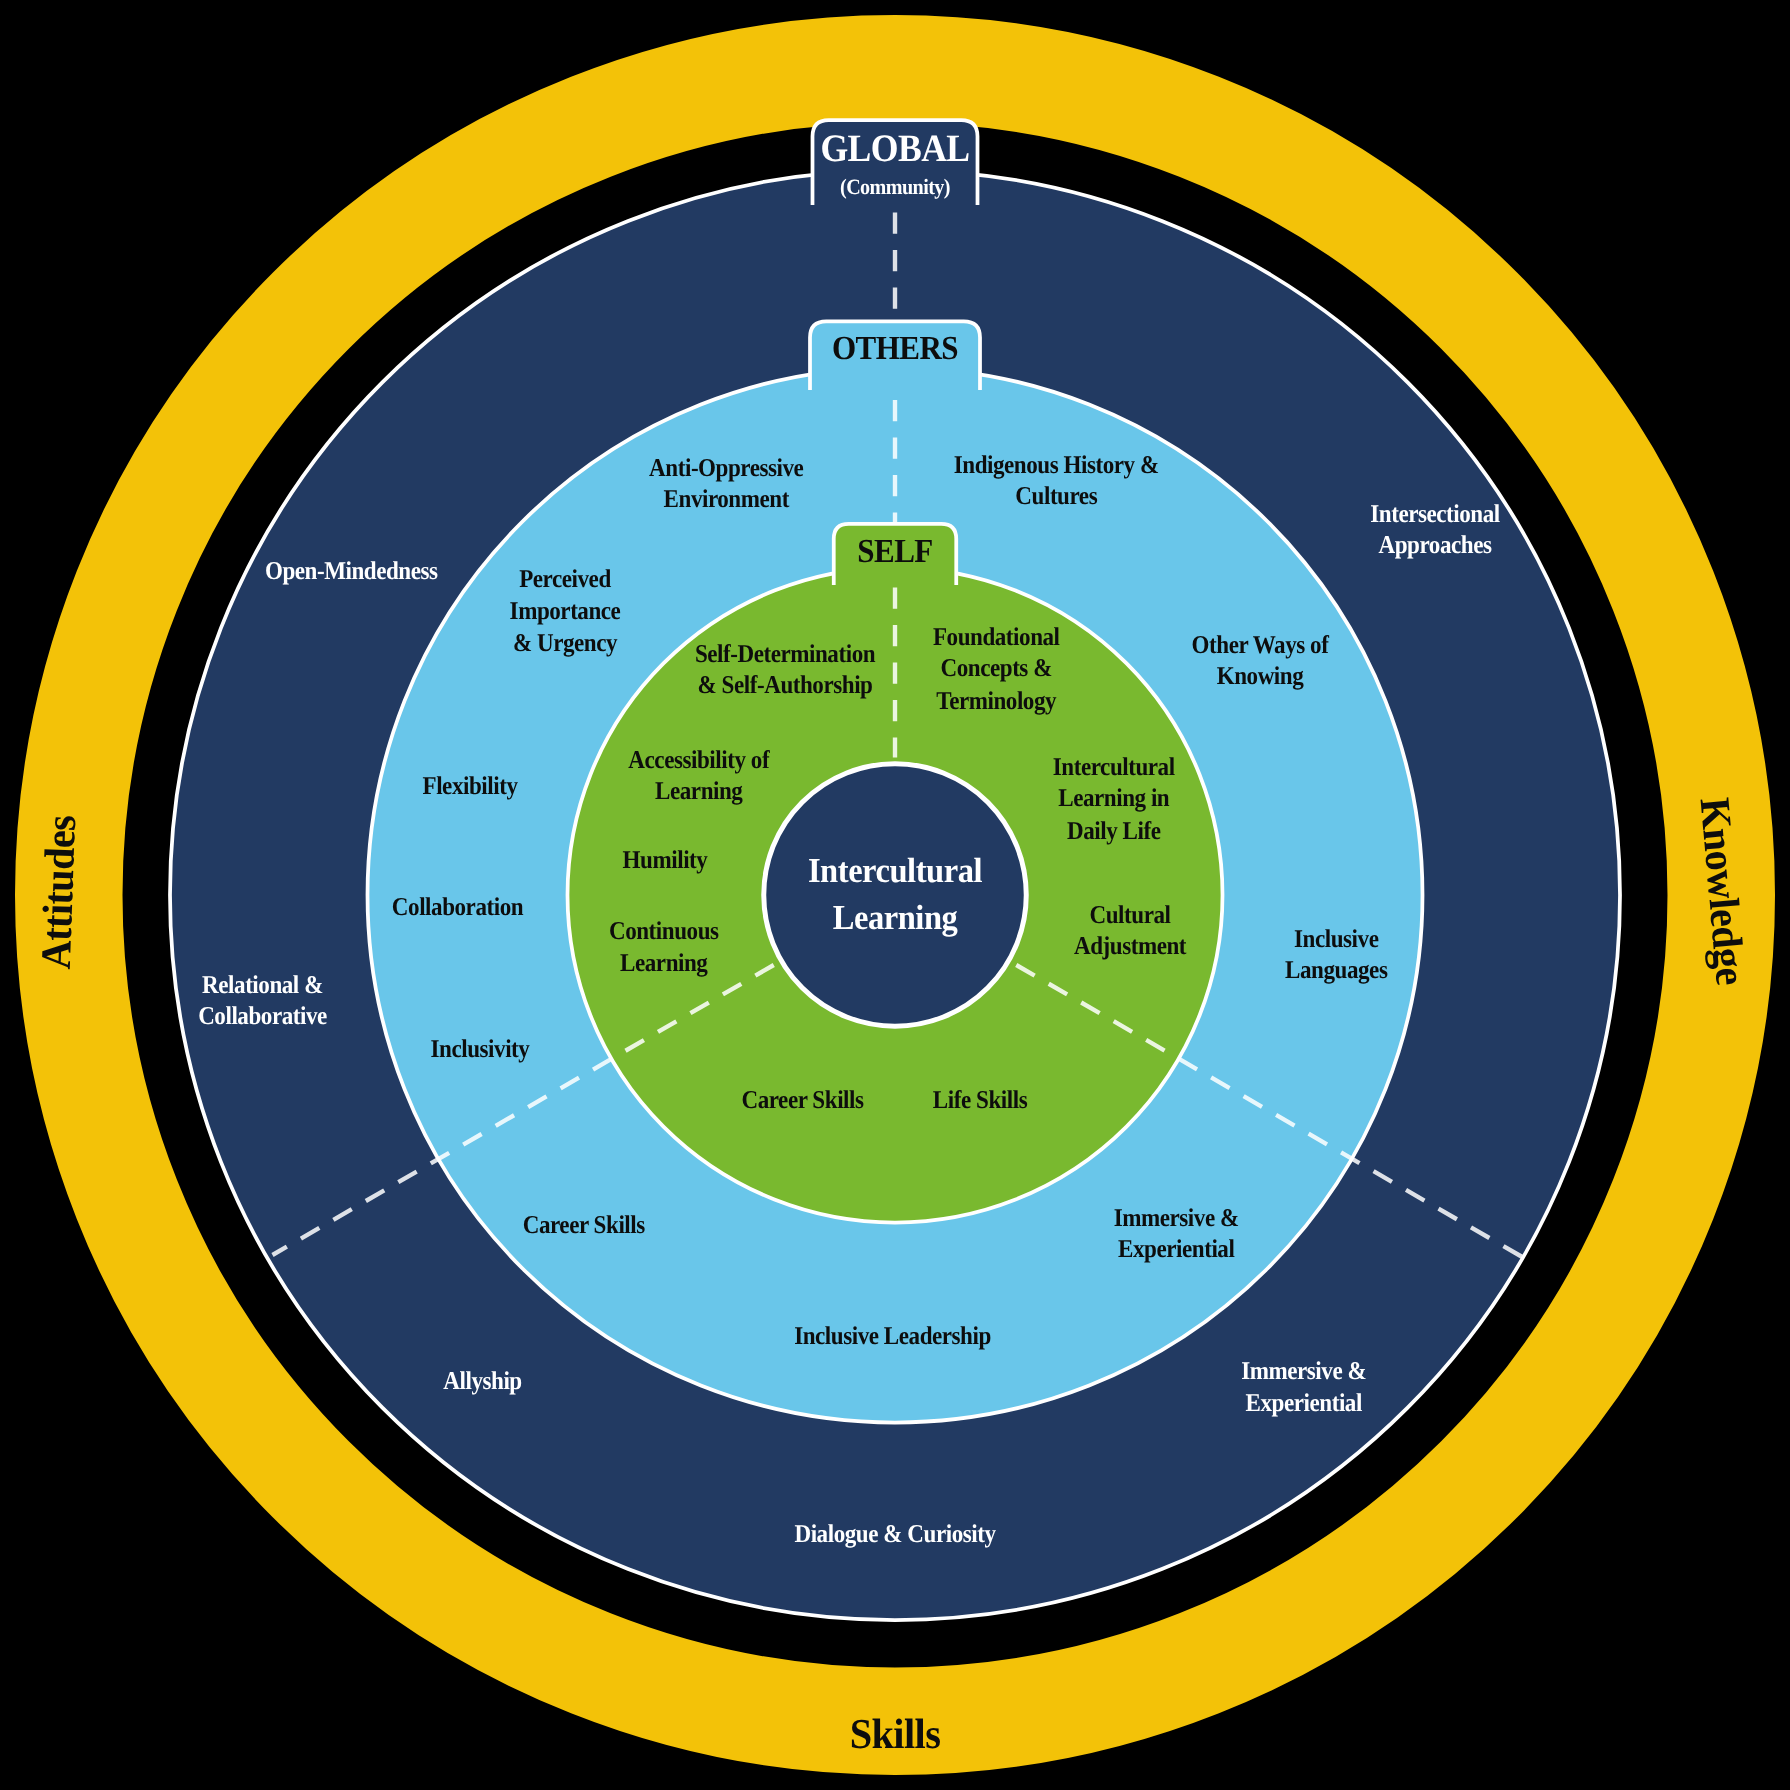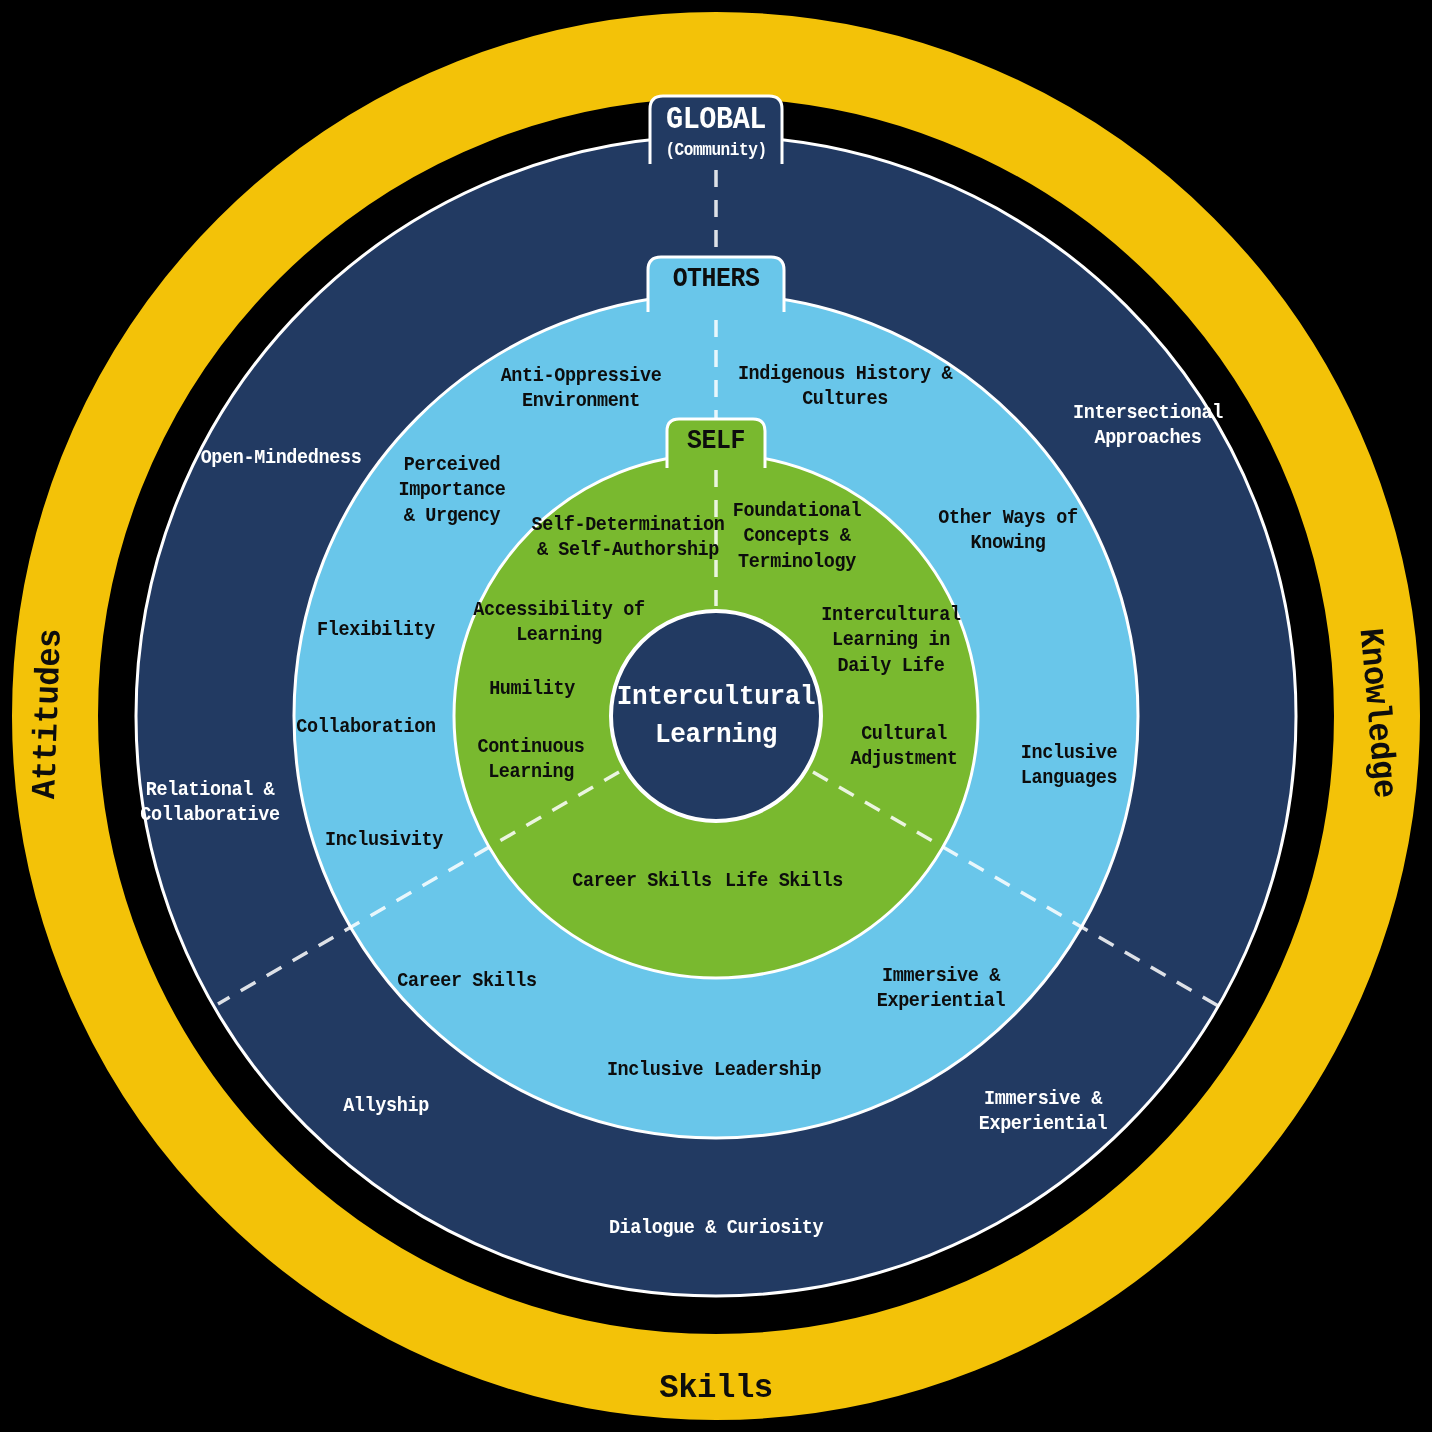--- a/index.html
+++ b/index.html
@@ -1,18 +1,18 @@
 <!DOCTYPE html>
 <html><head>
 <meta charset="utf-8">
 <style>
   html,body{margin:0;padding:0;background:#000;}
   .stage{
     position:relative;width:1432px;height:1432px;background:#000;overflow:hidden;
-    font-family:Liberation Mono, monospace;
+    font-family:Liberation Serif, serif;
   }
   .stage svg{position:absolute;left:0;top:0;}
   .lbl{
     position:absolute;transform:translate(-50%,-50%) scaleX(.9);
     text-align:center;white-space:pre-line;font-weight:bold;
     font-size:20.5px;line-height:1.24;letter-spacing:-.4px;color:#0D0D0D;
   }
   .lbl.w{color:#FFFFFF;}
   .tab-title{
     position:absolute;transform:translate(-50%,-50%) scaleX(.92);

